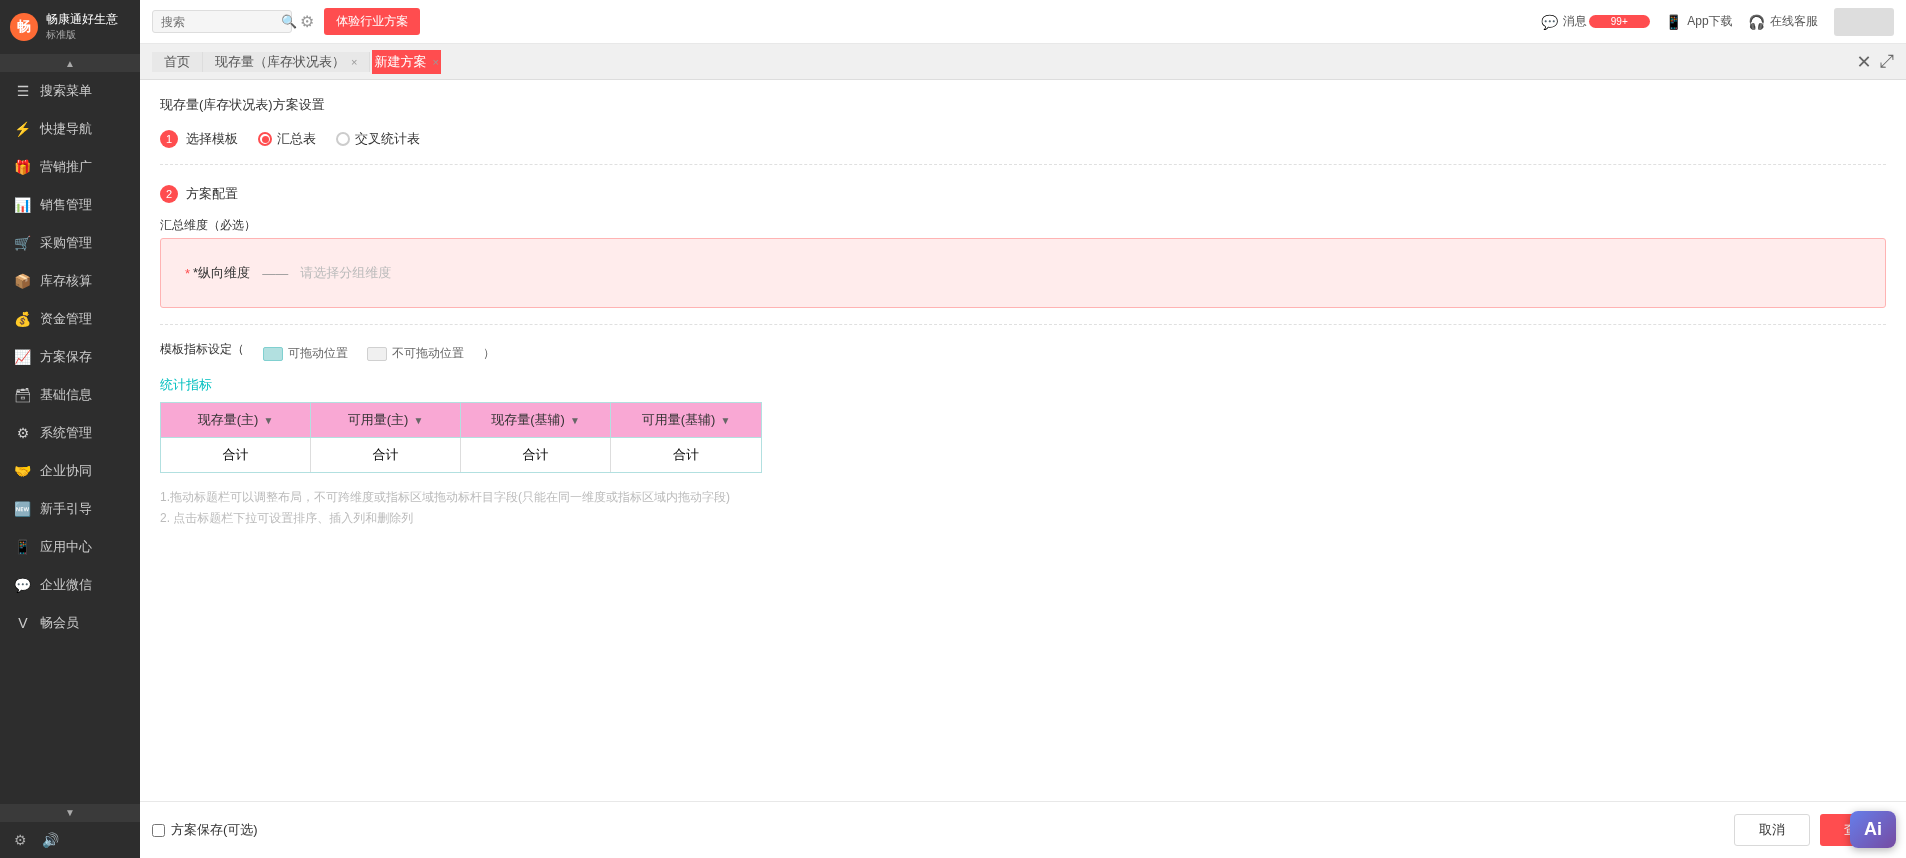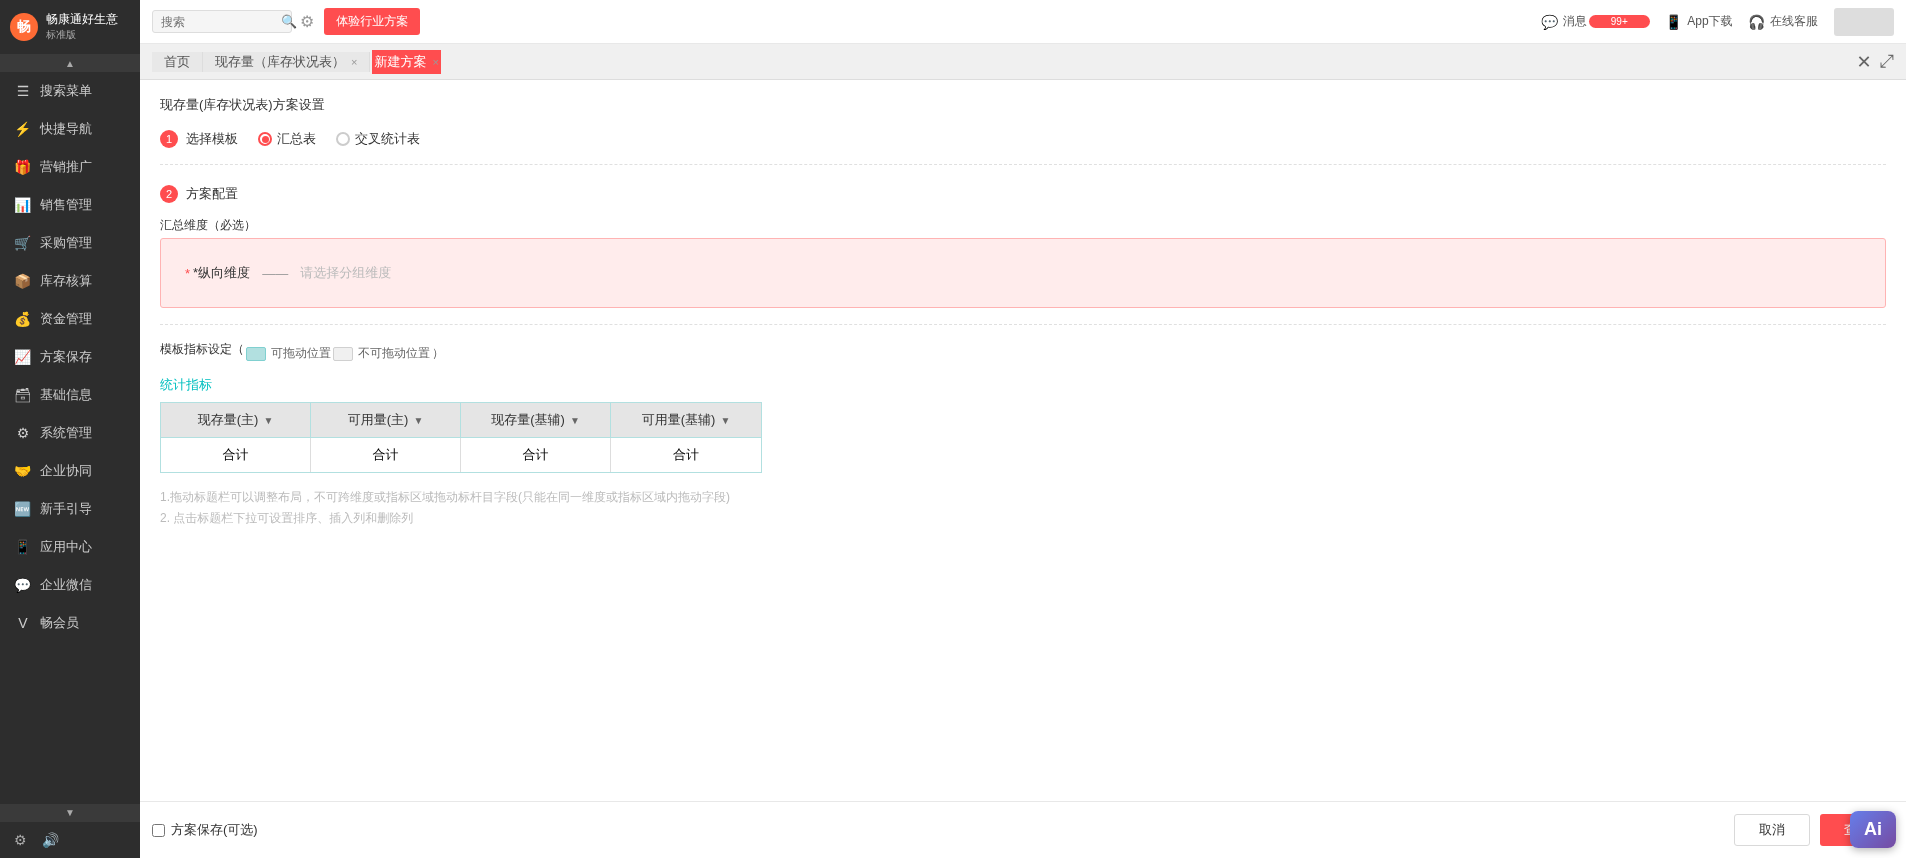--- a/index.html
+++ b/index.html
@@ -126,37 +126,37 @@
       background: #ffecec; border: 1px solid #ffb3b3; border-radius: 3px;
       padding: 20px 24px; display: flex; align-items: center; min-height: 70px;
     }
     .dim-required { color: #ff4d4f; margin-right: 3px; }
     .dim-label { font-size: 13px; color: #333; }
     .dim-dash { margin: 0 12px; color: #999; }
     .dim-placeholder { color: #bbb; font-size: 13px; }
 
     
     .metrics-label { font-size: 12px; color: #333; margin-bottom: 8px; }
-    .metrics-legend { display: flex; align-items: center; gap: 2px; margin-bottom: 10px; font-size: 12px; color: #666; }
+    .metrics-legend { display: flex; align-items: center; gap: 19px; margin-bottom: 10px; font-size: 12px; color: #666; }
     .legend-item { display: flex; align-items: center; gap: 5px; }
     .legend-box { width: 20px; height: 14px; border-radius: 2px; }
     .legend-draggable { background: #b2e0e0; border: 1px solid #80d0d0; }
     .legend-fixed { background: #f0f0f0; border: 1px solid #d0d0d0; }
 
     .stats-label { font-size: 13px; color: #00bfbf; margin-bottom: 8px; font-weight: 500; }
     .stats-grid { border: 1px solid #b2e0e0; display: inline-block; }
     .stats-header-row { display: flex; }
     .stats-body-row { display: flex; }
     .stats-cell {
       border-right: 1px solid #ddd; padding: 8px 0; min-width: 150px; text-align: center;
       font-size: 13px; display: flex; align-items: center; justify-content: center; gap: 5px;
     }
     .stats-cell:last-child { border-right: none; }
     .stats-header-cell {
-      background: #e5e5e5; border-right: 1px solid #b2e0e0; border-bottom: 1px solid #b2e0e0;
+      background: #f9a8d4; border-right: 1px solid #b2e0e0; border-bottom: 1px solid #b2e0e0;
       padding: 8px 0; min-width: 150px; text-align: center; font-size: 13px;
       display: flex; align-items: center; justify-content: center; gap: 5px; color: #333;
     }
     .stats-header-cell:last-child { border-right: none; }
     .chevron-down { font-size: 10px; color: #666; }
 
     
     .tips { font-size: 12px; color: #bbb; margin-top: 16px; }
     .tips p { margin-bottom: 4px; }
 

